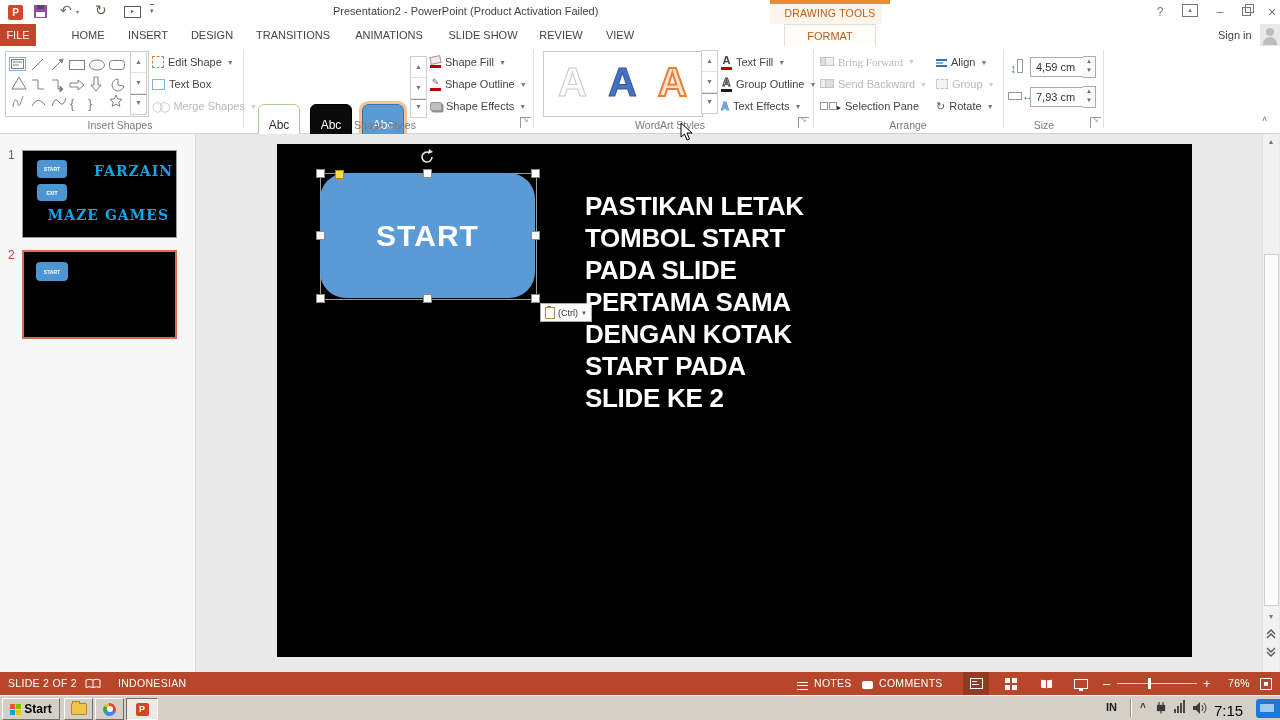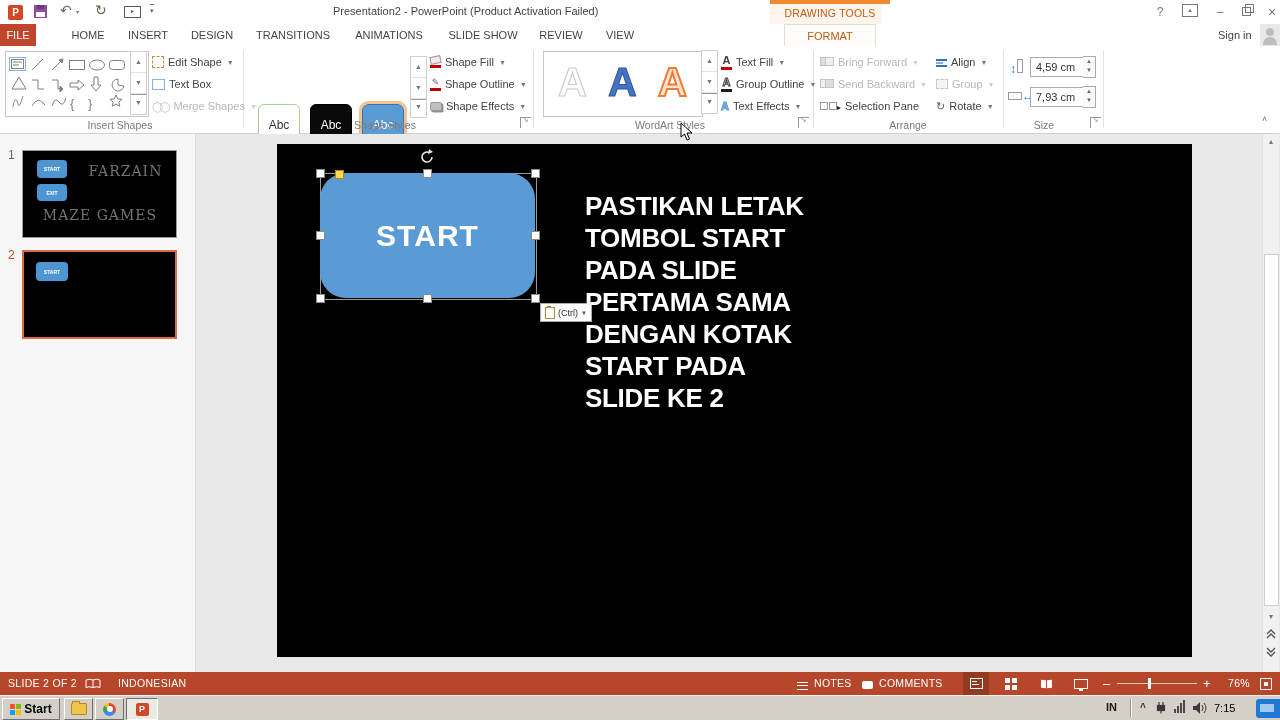--- a/index.html
+++ b/index.html
@@ -47,21 +47,21 @@
   
   .sizeinput{position:absolute;width:52px;height:18px;border:1px solid #ababab;background:#fff;font-size:11px;color:#333;line-height:18px;padding-left:5px;}
   .spin{position:absolute;width:12px;height:20px;border:1px solid #ababab;border-left:none;background:#fafafa;}
   .spin span{display:block;height:9px;line-height:9px;text-align:center;font-size:6px;color:#666;}
 
   
   #editor{left:0;top:134px;width:1280px;height:538px;background:#e9e9e9;}
   #thumbpanel{position:absolute;left:0;top:0;width:195px;height:538px;background:#f7f7f7;border-right:1px solid #dcdcdc;}
   .thumb{position:absolute;background:#000;}
   .thumb-btn{position:absolute;background:#4d96d2;border-radius:4px;color:#fff;font-weight:bold;display:flex;align-items:center;justify-content:center;}
-  .deco{color:#737373;font-family:"DejaVu Serif",serif;font-weight:normal;letter-spacing:1px;text-align:center;}
+  .deco{color:#0ea5e9;font-family:"DejaVu Serif",serif;font-weight:bold;letter-spacing:1px;text-align:right;}
   #canvas{position:absolute;left:277px;top:10px;width:915px;height:513px;background:#000;}
   #startshape{position:absolute;left:43px;top:29px;width:215px;height:125px;border-radius:26px;background:#5b9bd5;
               display:flex;align-items:center;justify-content:center;color:#fff;font-weight:bold;font-size:30px;letter-spacing:1px;}
   #selrect{position:absolute;left:43px;top:29px;width:215px;height:125px;border:1px solid #9a9a9a;}
   .handle{position:absolute;width:7px;height:7px;background:#fff;border:1px solid #8a8a8a;}
   #adjhandle{position:absolute;width:7px;height:7px;background:#ffd64f;border:1px solid #b08b00;}
   #noteblock{position:absolute;left:308px;top:46px;width:300px;color:#fff;font-weight:bold;font-size:26px;line-height:32px;letter-spacing:-0.3px;white-space:nowrap;}
   #pastebtn{position:absolute;left:263px;top:159px;height:17px;background:#fdfdfd;border:1px solid #ababab;
             display:flex;align-items:center;gap:3px;padding:0 4px;font-size:9px;color:#333;}
   .clip{display:inline-block;width:8px;height:10px;background:#fff;border:1px solid #b4884a;position:relative;}
@@ -91,21 +91,21 @@
   
   #taskbar{left:0;top:695px;width:1280px;height:25px;background:#d4d0c8;border-top:1px solid #f5f4f0;}
   .tbtn{position:absolute;top:2px;height:20px;background:#d4d0c8;border:1px solid;border-color:#fff #6f6f6f #6f6f6f #fff;
         display:flex;align-items:center;justify-content:center;gap:3px;}
   .tbtn.pressed{border-color:#6f6f6f #fff #fff #6f6f6f;background:#eceae5;}
   #starttext{font-size:12px;font-weight:bold;color:#000;}
   .flag{display:inline-block;width:11px;height:11px;}
   .flag i{position:absolute;width:5px;height:5px;}
   .tray-sep{position:absolute;top:3px;width:1px;height:18px;background:#9a968e;box-shadow:1px 0 0 #fff;}
   .sigbar{position:absolute;bottom:0;width:2px;background:#4a4a4a;}
-  #tray-time{font-size:11px;color:#000;}
+  #tray-time{font-size:15px;color:#000;}
   #tray-blue{position:absolute;left:1256px;top:3px;width:28px;height:19px;background:#1e78d7;border-radius:3px;}
   #tray-blue i{position:absolute;left:4px;top:5px;width:14px;height:8px;background:#9fc8ef;}
 
   
   .wa{position:absolute;font-size:40px;font-weight:bold;font-family:"Liberation Sans",sans-serif;}
   .wa1{color:#fcfcfc;-webkit-text-stroke:1px #c9c9c9;}
   .wa2{color:#4472c4;-webkit-text-stroke:1px #35579a;}
   .wa3{color:#fbe2d5;-webkit-text-stroke:2px #ed7d31;}
 
   
@@ -285,21 +285,21 @@
     <div class="rbtn" style="left:721px;top:50px;">
       <span class="aicon">
           <b style="color:#9dc3e6;-webkit-text-stroke:1px #5b9bd5;">A</b>
         </span>
       <span>Text Effects</span>
         <span class="dd">▼</span>
     </div>
     <span class="g-label" style="left:590px;width:160px;">WordArt Styles</span>
     <span class="launcher" style="left:798px;top:71px;"></span>
 
-    <div class="rbtn dis" style="left:820px;top:6px;">
+    <div class="rbtn dis" style="left:820px;top:6px;font-family:Liberation Serif, serif;">
       <span><span class="sq" style="width:7px;height:7px;background:#ddd;border-color:#c5c5c5;"></span><span class="sq" style="width:7px;height:7px;margin-left:-4px;background:#efefef;border-color:#c5c5c5;"></span></span>
       <span>Bring Forward</span>
         <span class="dd">▼</span>
     </div>
     <div class="rbtn dis" style="left:820px;top:28px;">
       <span><span class="sq" style="width:7px;height:7px;background:#efefef;border-color:#c5c5c5;"></span><span class="sq" style="width:7px;height:7px;margin-left:-4px;background:#ddd;border-color:#c5c5c5;"></span></span>
       <span>Send Backward</span>
         <span class="dd">▼</span>
     </div>
     <div class="rbtn" style="left:820px;top:50px;">

